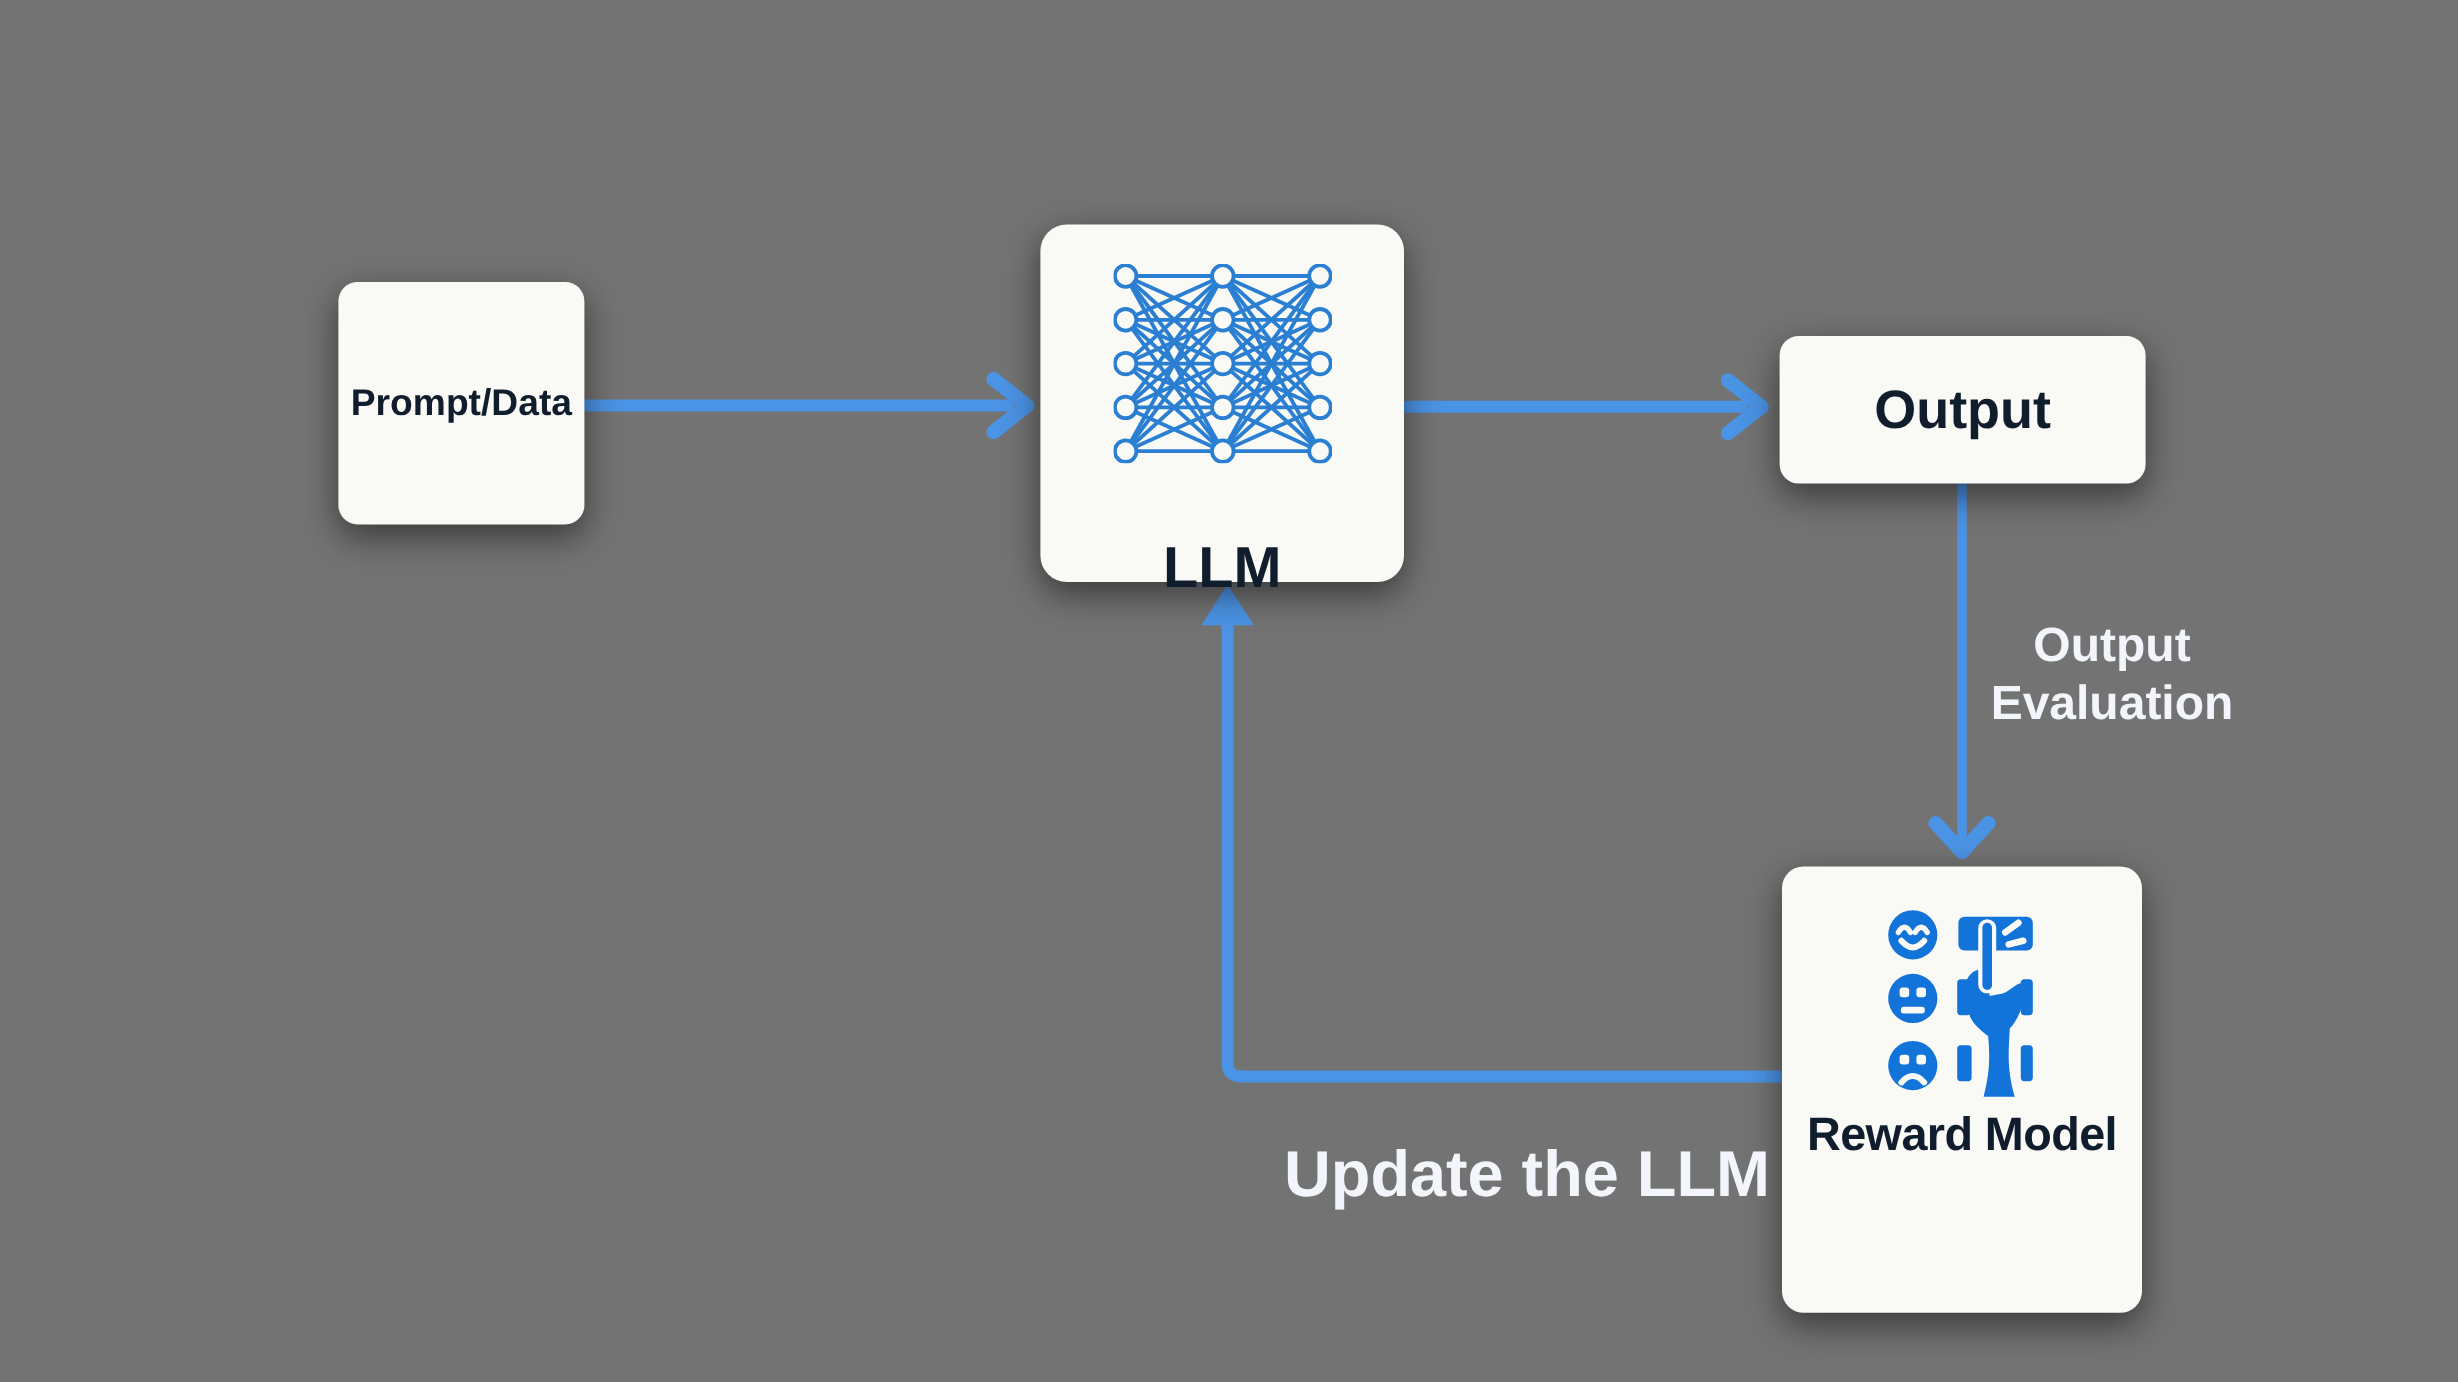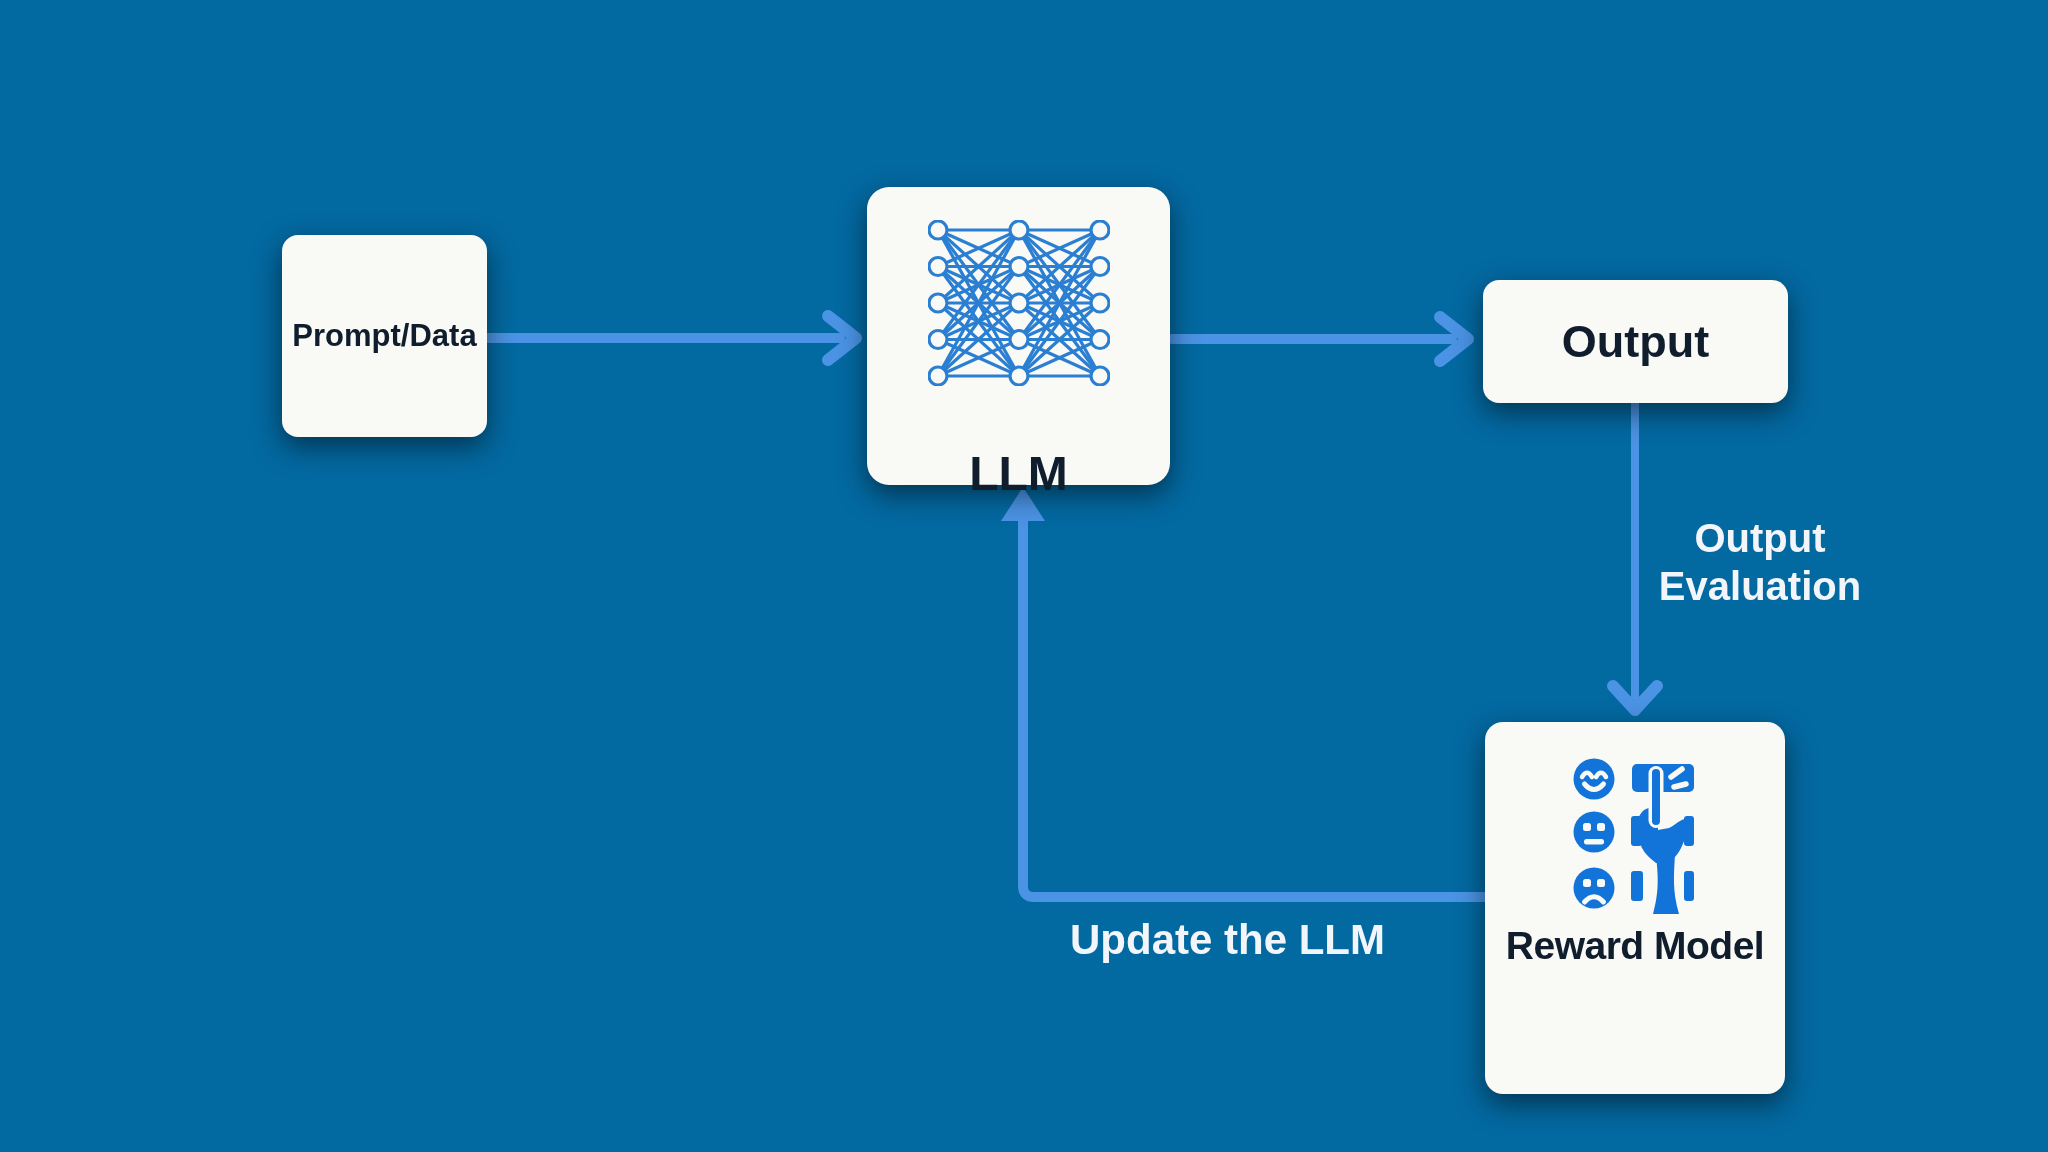--- a/index.html
+++ b/index.html
@@ -1,18 +1,18 @@
 <!DOCTYPE html>
 <html><head>
 <meta charset="utf-8">
 <style>
   html,body{margin:0;padding:0;background:#081221;}
   .stage{
     position:relative;width:2048px;height:1152px;overflow:hidden;
-    background:#0369a1;
+    background:#737373;
     font-family:"Liberation Sans", sans-serif;
   }
   .connectors{position:absolute;left:0;top:0;width:2048px;height:1152px;}
   .connectors .shaft{stroke:#4b93e4;stroke-linecap:round;fill:none;}
   .connectors .head{stroke:#4b93e4;stroke-width:12;stroke-linecap:round;stroke-linejoin:round;fill:none;}
   .connectors .head-solid{fill:#4b93e4;stroke:none;}
 
   .box{
     position:absolute;background:#f9f9f6;color:#0f1d2c;
     display:flex;align-items:center;justify-content:center;
@@ -29,21 +29,21 @@
   #output-box{left:1483px;top:280px;width:305px;height:123px;border-radius:16px;font-size:45px;}
   #reward-box{
     left:1485px;top:722px;width:300px;height:372px;border-radius:18px;
     flex-direction:column;justify-content:flex-start;padding-top:34px;box-sizing:border-box;
     font-size:39px;letter-spacing:-.5px;
   }
   #reward-box .icon-wrap{margin-bottom:8px;line-height:0;}
 
   .edge-label{position:absolute;color:#f2f5f9;font-weight:700;}
   #output-eval-label{left:1630px;top:514px;width:260px;text-align:center;font-size:40px;line-height:1.2;}
-  #update-label{left:1070px;top:916px;font-size:42px;}
+  #update-label{left:1070px;top:948px;font-size:54px;}
 </style>
 </head>
 <body>
 
 <div class="stage">
 
   <svg class="connectors" viewBox="0 0 2048 1152">
     <g>
       <line class="shaft" x1="488" y1="338" x2="840" y2="338" stroke-width="10"></line>
       <polyline class="head" points="828,316 856,338 828,360"></polyline>

